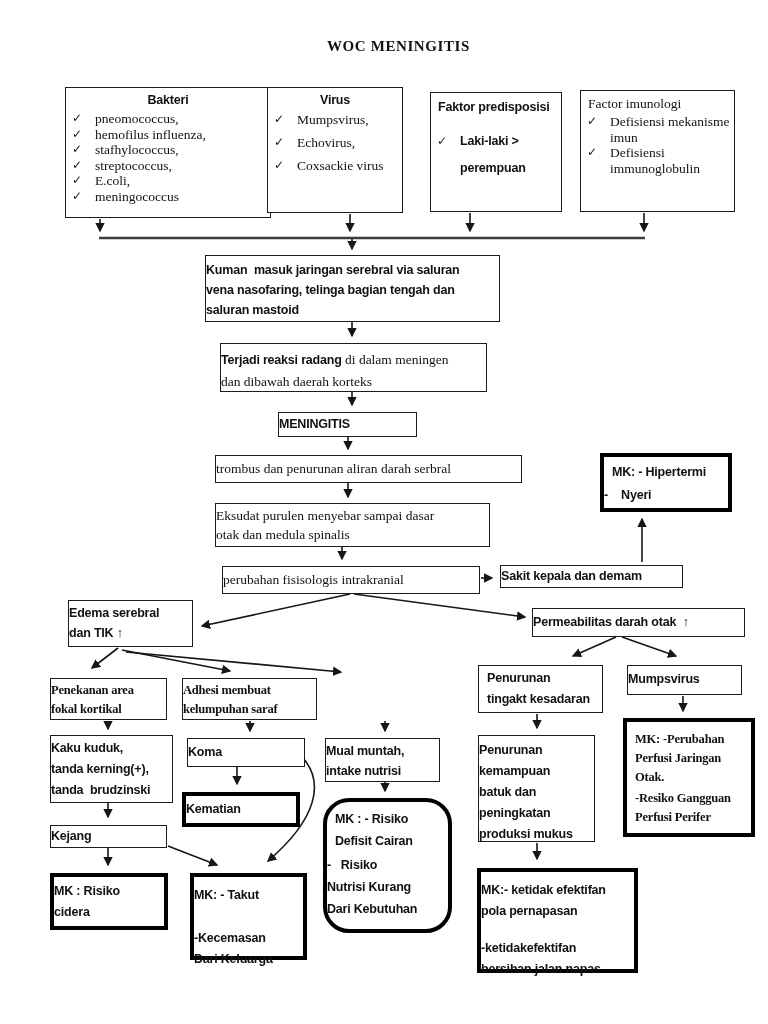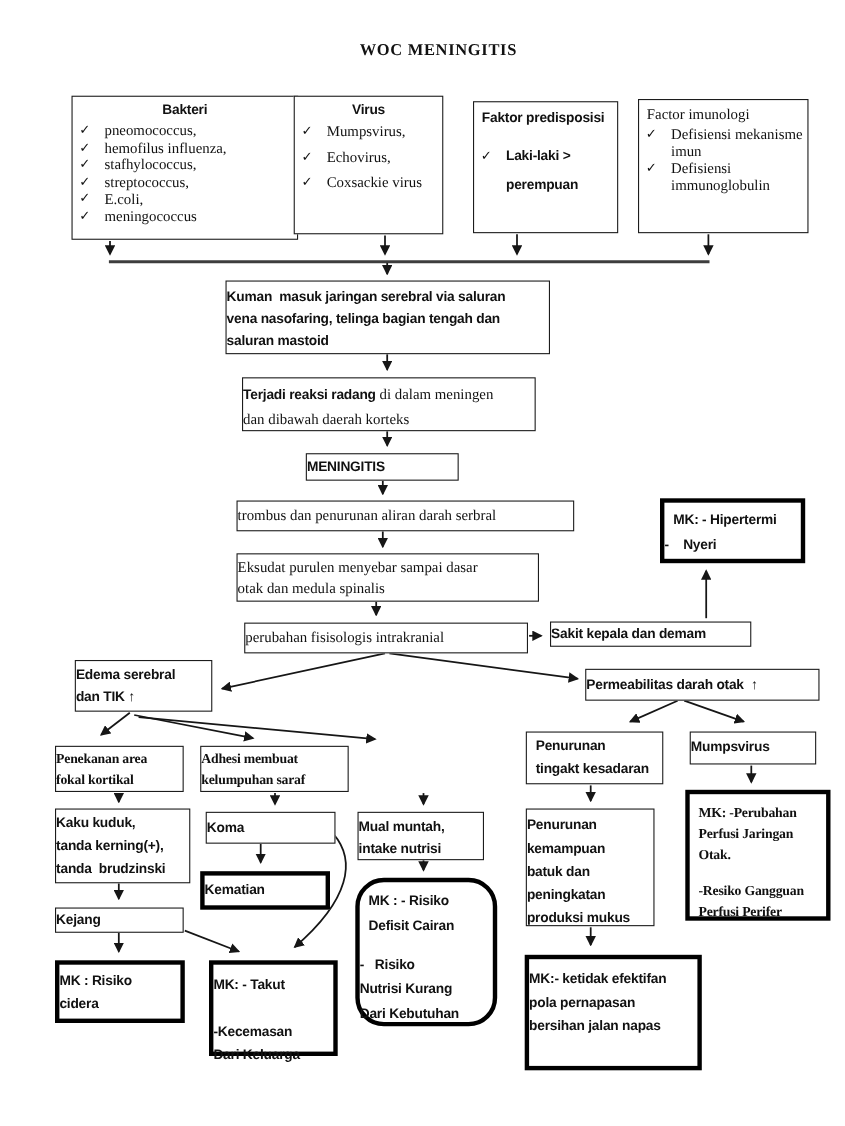--- a/index.html
+++ b/index.html
@@ -27,21 +27,21 @@
   .chk-row { display:flex; align-items:flex-start; }
   .chk { width:14px; flex:0 0 14px; font-size:12px; line-height:15.5px; margin-right:9px; font-family:"DejaVu Sans", sans-serif; }
   .chk-txt { flex:1; }
   .row-s .chk, .row-s .chk-txt { line-height:15.5px; }
   .row-m .chk, .row-m .chk-txt { line-height:17px; }
   .row-xl .chk, .row-xl .chk-txt { line-height:27px; }
   .lh19 { line-height:19px;font-family:Liberation Serif, serif; } .lh20 { line-height:20px; } .lh21 { line-height:21px; }
   .lh22 { line-height:22px; } .lh23 { line-height:23px; } .lh25 { line-height:25px; }
   .pt2 { padding-top:2px; } .pt4 { padding-top:4px; } .pt6 { padding-top:6px;border-radius:26px; } .pt8 { padding-top:8px; }
   .pl8 { padding-left:8px; text-align:left; }
-  .gap14 { margin-top:14px; } .gap16 { margin-top:16px; } .gap18 { margin-top:22px; }
+  .gap14 { margin-top:2px; } .gap16 { margin-top:16px; } .gap18 { margin-top:22px; }
   svg line, svg path.conn { stroke:#161616; stroke-width:1.6; fill:none; }
   svg line.bus { stroke:#3d3d3d; stroke-width:2.6; }
   #ahead path { fill:#161616; }
 </style>
 </head>
 <body>
 
 <div id="page">
 
   <svg id="connectors" viewBox="0 0 768 1024">
@@ -271,16 +271,17 @@
 
   <div class="box thick sans ctr lh21 pt8" style="left:190px;top:873px;width:117px;height:87px">
     <div>MK: - Takut</div>
     <div class="gap18">-Kecemasan</div>
     <div>Dari Keluarga</div>
   </div>
 
   <div class="box thick sans ctr lh21 pt8" style="left:477px;top:868px;width:161px;height:105px">
     <div>MK:- ketidak efektifan</div>
     <div>pola pernapasan</div>
+    <div class="gap16">-ketidakefektifan</div>
     <div>bersihan jalan napas</div>
   </div>
 
 </div>
 
 </body></html>

